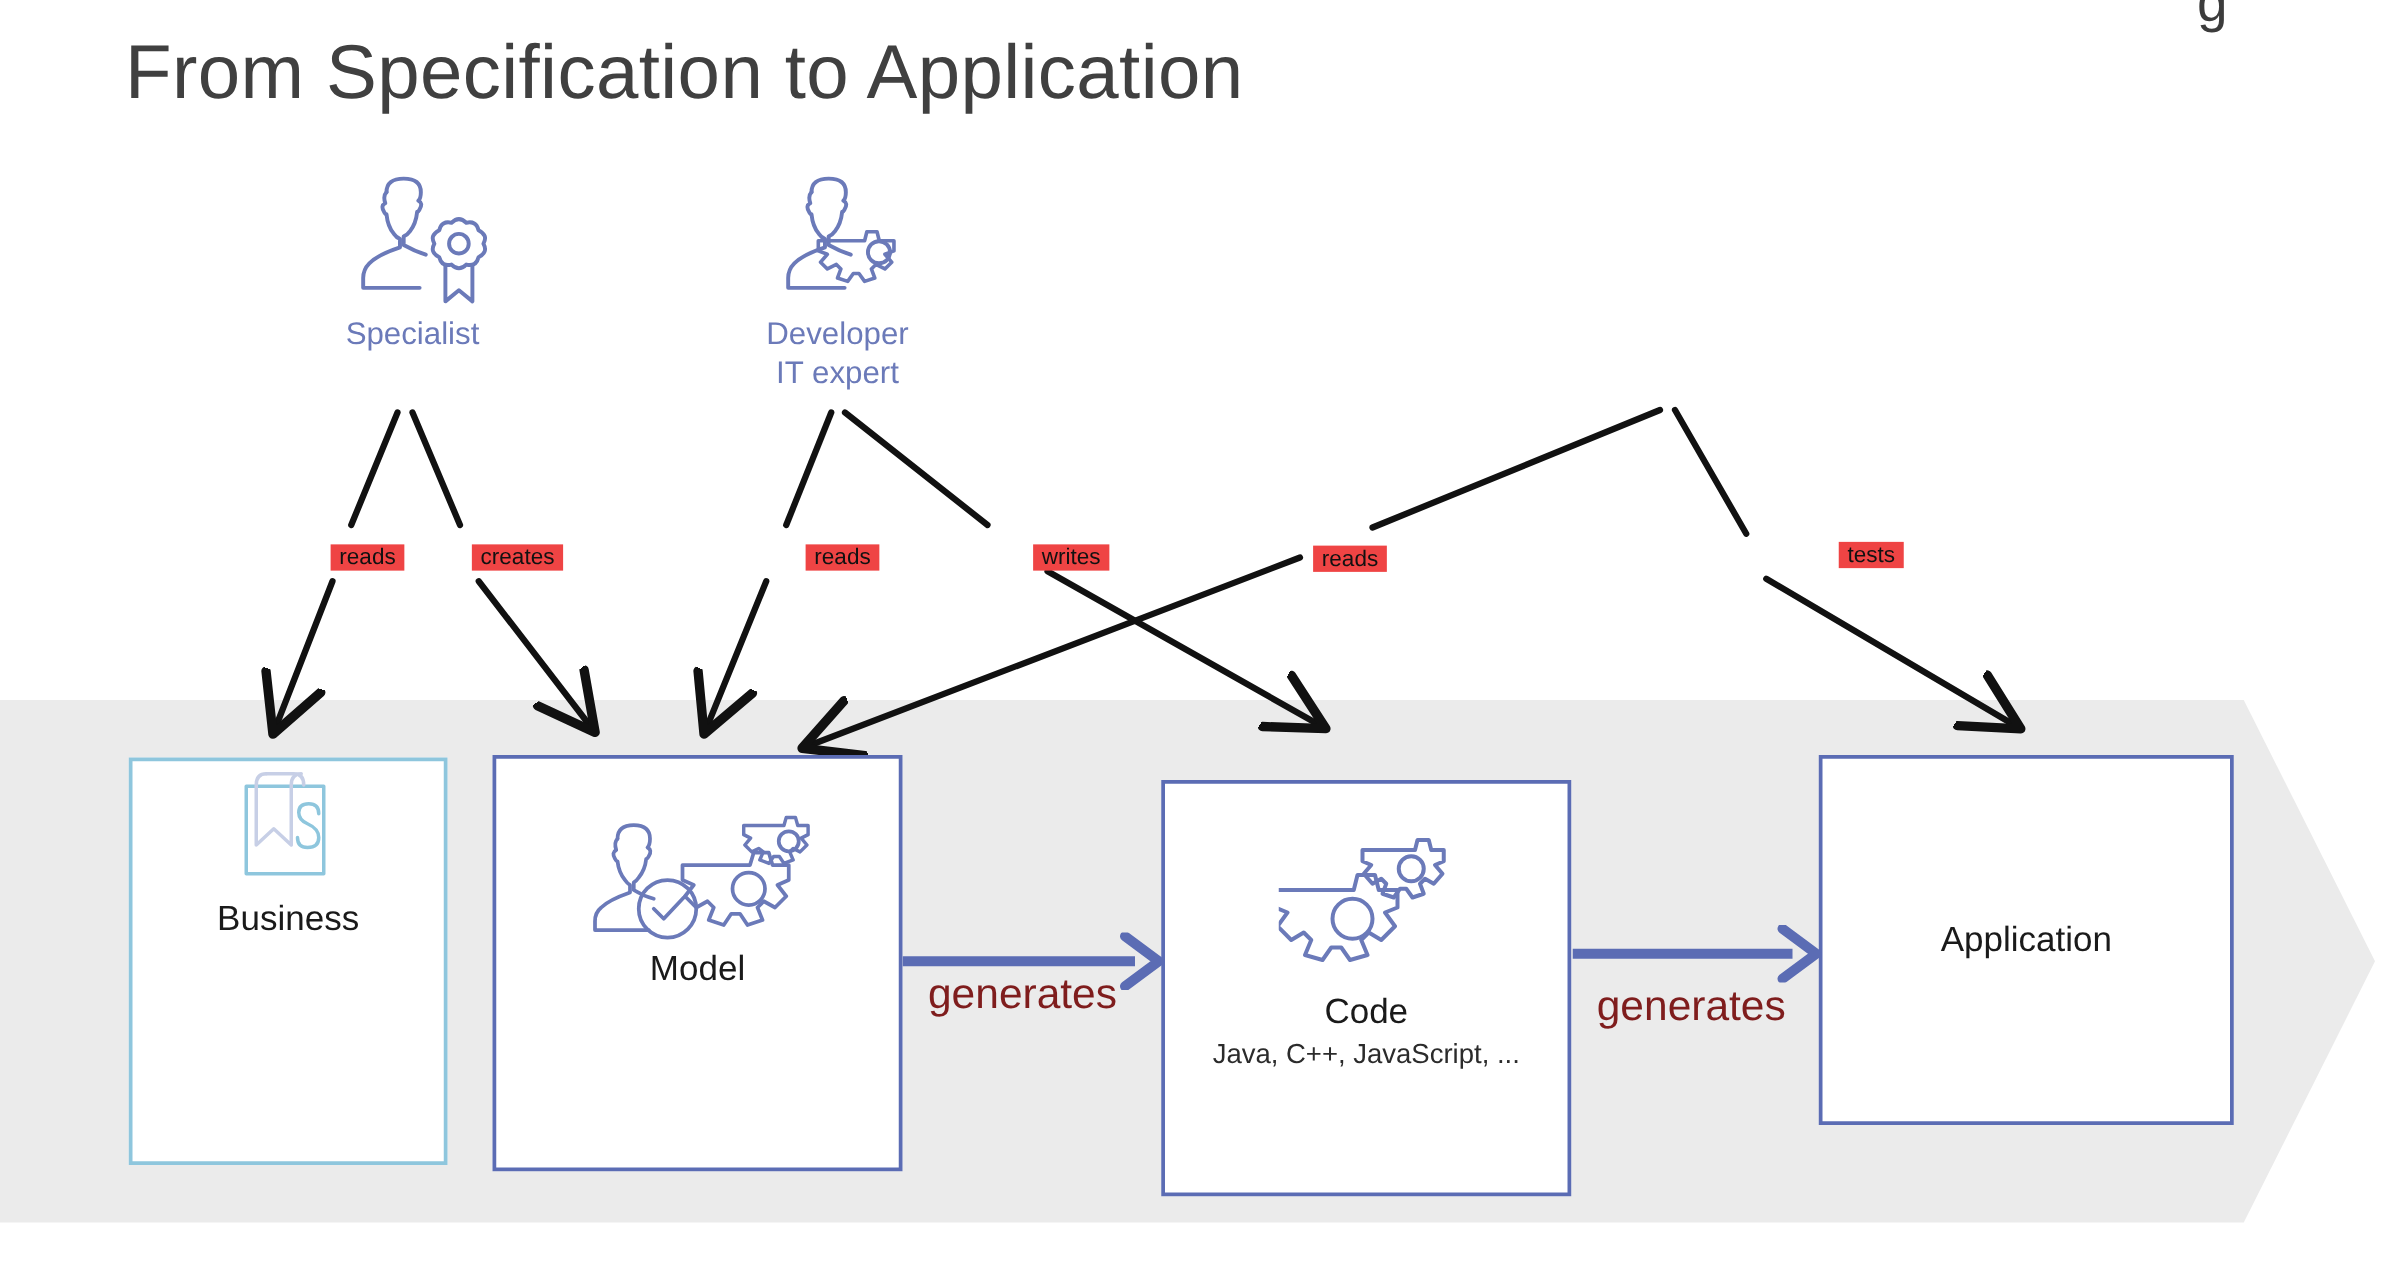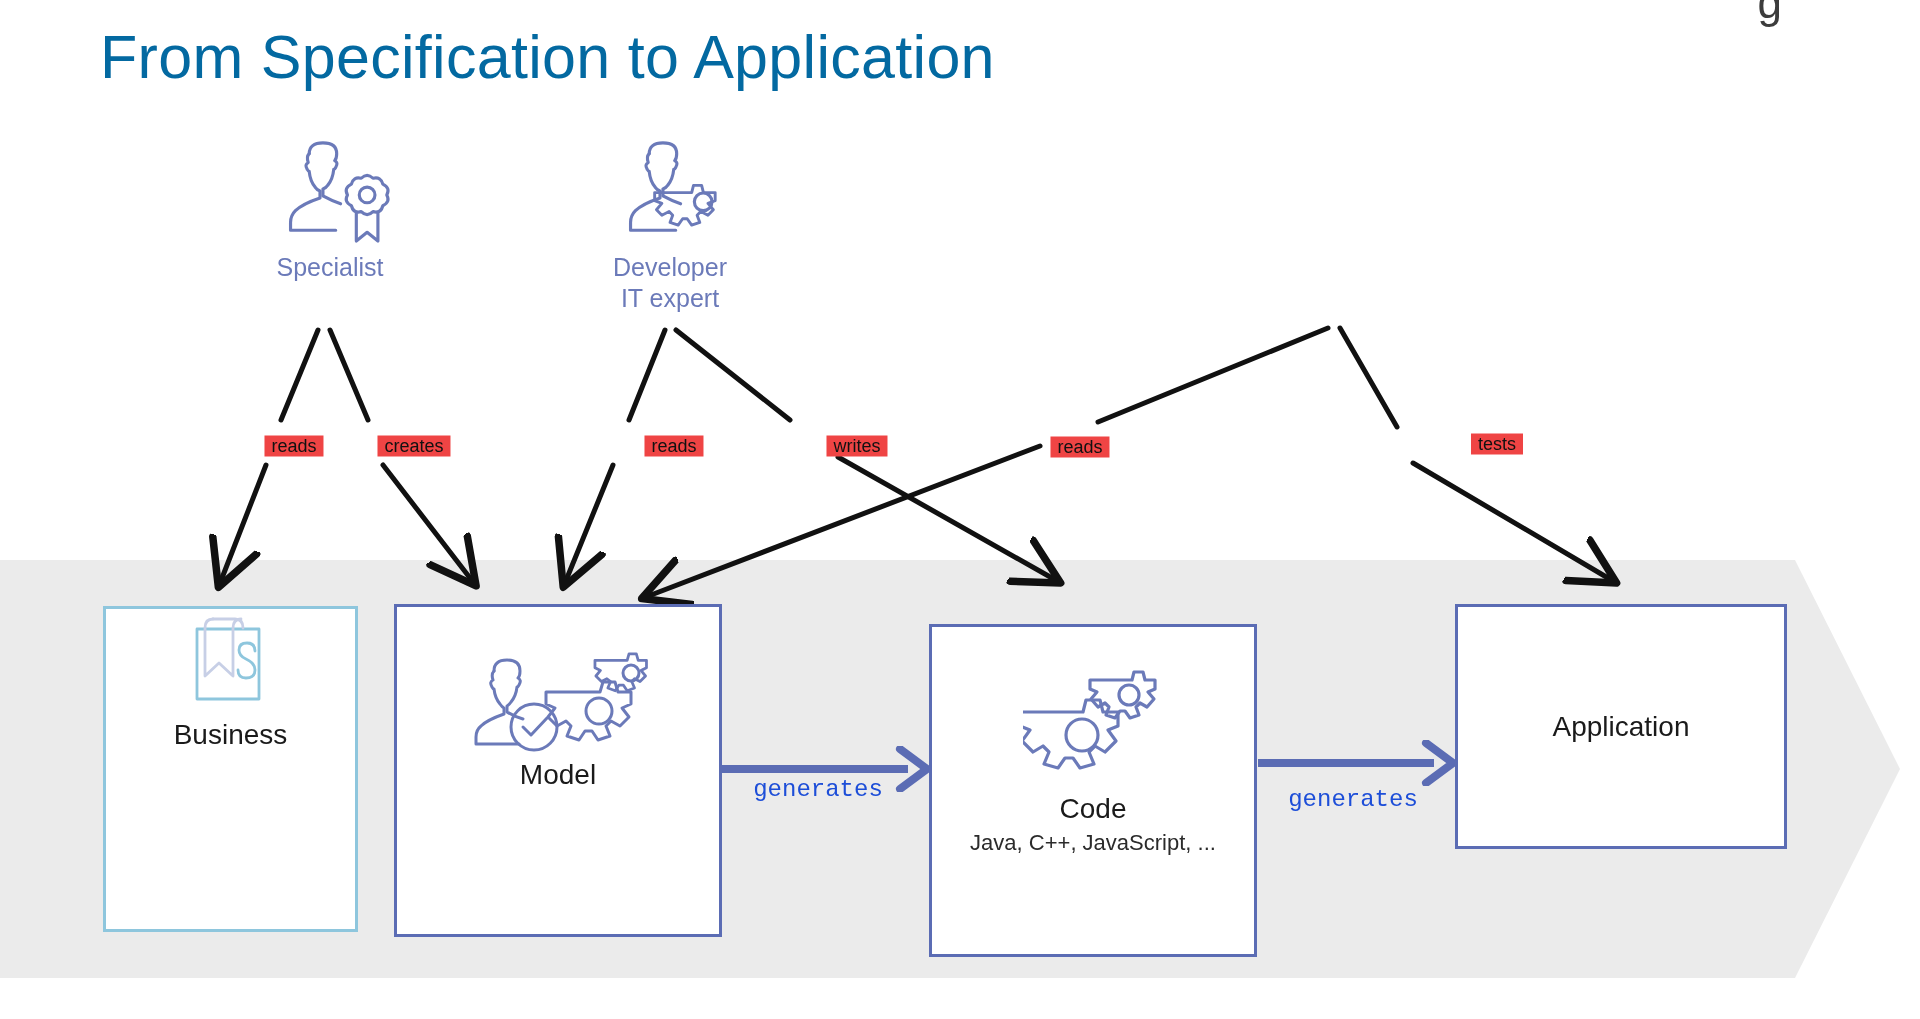--- a/index.html
+++ b/index.html
@@ -19,21 +19,21 @@
   }
 
   
   #page-title {
     position: absolute;
     left: 100px;
     top: 22px;
     font-size: 61px;
     font-weight: 300;
     letter-spacing: 0.3px;
-    color: #0369a1;
+    color: #404040;
     font-family: "Liberation Sans", sans-serif;
     white-space: nowrap;
   }
 
   
   #corner-mark {
     position: absolute;
     right: 138px;
     top: -22px;
     font-size: 44px;
@@ -114,23 +114,23 @@
     color: #111111;
     font-family: "Liberation Sans", sans-serif;
     background: #ef4444;
     padding: 0 7px;
     white-space: nowrap;
     transform: translate(-50%, -50%);
     margin-left: 36px;
   }
   .gen-label {
     position: absolute;
-    font-size: 24px;
-    color: #1d4ed8;
-    font-family: Liberation Mono, monospace;
+    font-size: 34px;
+    color: #7f1d1d;
+    font-family: Liberation Sans, sans-serif;
     white-space: nowrap;
     transform: translateX(-50%);
   }
 </style>
 </head>
 <body>
 
 <div id="slide">
 
   <div id="corner-mark">g</div>
@@ -242,21 +242,21 @@
           <circle cx="59" cy="68" r="16"></circle>
           <path d="M99 13 l10 0 l2 -8 l9 0 l2 8 l10 0 l0 9 l-7 3 l6 7 l-7 8 l-7 -4 l-4 4 l3 8 l-9 3 l-5 -7 l-5 0 l-5 7 l-9 -3 l3 -8 l-4 -4 l-7 4 l-7 -8 l6 -7 l-7 -3 l0 -9 z"></path>
           <circle cx="106" cy="28" r="10"></circle>
         </g>
       </svg>
     </div>
     <div class="stage-title" style="margin-top:8px;">Code</div>
     <div class="stage-sub">Java, C++, JavaScript, ...</div>
   </div>
 
-  <div class="stage-box application" style="left:1455px; top:604px; width:332px; height:245px;">
+  <div class="stage-box application" style="left:1455px; top:604px; width:332px; height:296px;">
     <div class="stage-title">Application</div>
   </div>
 
   <svg style="position:absolute; left:722px; top:746px; width:210px; height:46px;" viewBox="0 0 210 46">
     <line x1="0" y1="23" x2="186" y2="23" stroke="#5b6cb4" stroke-width="8"></line>
     <path d="M178 3 L205 23 L178 43" fill="none" stroke="#5b6cb4" stroke-width="8" stroke-linecap="round" stroke-linejoin="round"></path>
   </svg>
   <div class="gen-label" style="left:818px; top:776px;">generates</div>
 
   <svg style="position:absolute; left:1258px; top:740px; width:200px; height:46px;" viewBox="0 0 200 46">

